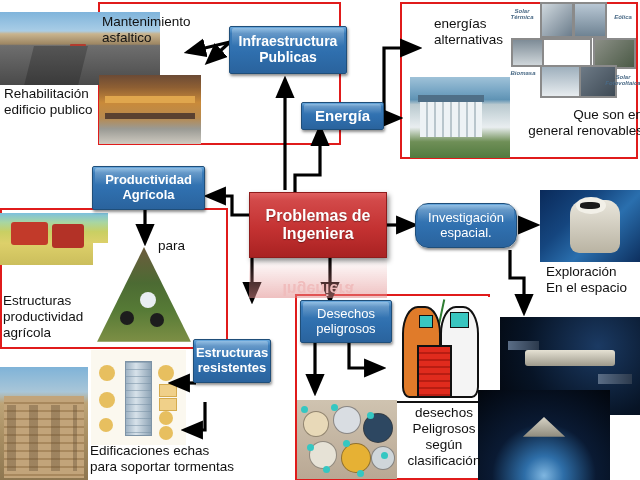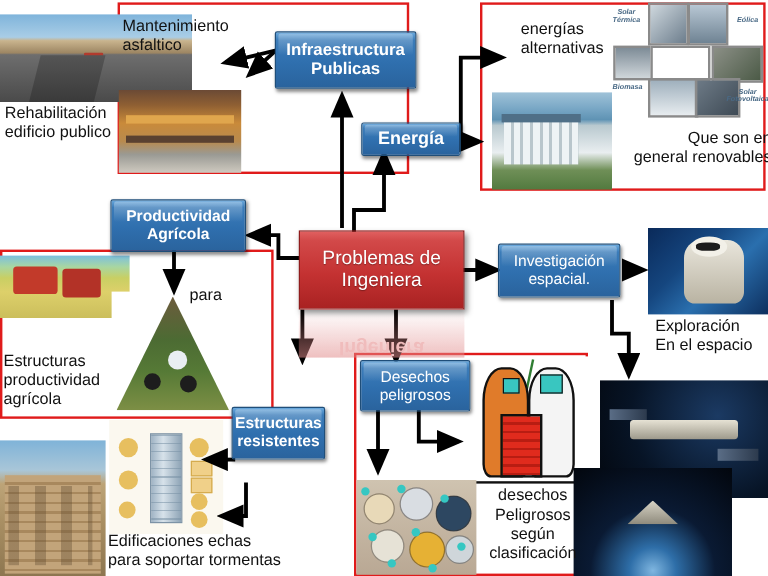--- a/index.html
+++ b/index.html
@@ -31,21 +31,21 @@
     background:linear-gradient(to bottom,rgba(255,255,255,.30),rgba(255,255,255,0));
     pointer-events:none;border-radius:2px;}
   .node span.txt{position:relative;z-index:2;display:block;}
   .node.bold span.txt{font-weight:bold;}
 
   
   .center-node{
     position:absolute;box-sizing:border-box;
     background:linear-gradient(to bottom,#e06060 0%,#d24949 12%,#c43232 55%,#a92222 100%);
     border:1px solid #8f1c1c;
-    color:#fff;font-weight:normal;font-size:16px;line-height:1.15;
+    color:#fff;font-weight:bold;font-size:16px;line-height:1.15;
     display:flex;align-items:center;justify-content:center;text-align:center;
     box-shadow:2px 3px 5px rgba(0,0,0,.45);
     text-shadow:0 1px 1px rgba(0,0,0,.35);
   }
   .center-reflect{
     position:absolute;box-sizing:border-box;
     color:#f0bcbc;font-weight:bold;font-size:16px;line-height:1.15;
     display:flex;align-items:flex-start;justify-content:center;text-align:center;
     transform:scaleY(-1);
     background:linear-gradient(to top,rgba(230,150,150,0) 0%,rgba(225,140,140,.55) 100%);
@@ -335,21 +335,21 @@
   </div>
 
   <div class="node bold" style="left:92px;top:166px;width:113px;height:44px;font-size:13px;">
     <span class="hl"></span>
     <span class="txt">
       <span>Productividad</span><br>
       <span>Agrícola</span>
     </span>
   </div>
 
-  <div class="node" style="left:415px;top:203px;width:102px;height:45px;font-size:13px;">
+  <div class="node" style="left:415px;top:203px;width:102px;height:45px;font-size:13px;border-radius:13px;">
     <span class="hl"></span>
     <span class="txt">
       <span>Investigación</span><br>
       <span>espacial.</span>
     </span>
   </div>
 
   <div class="node" style="left:300px;top:300px;width:92px;height:43px;font-size:13px;">
     <span class="hl"></span>
     <span class="txt">

